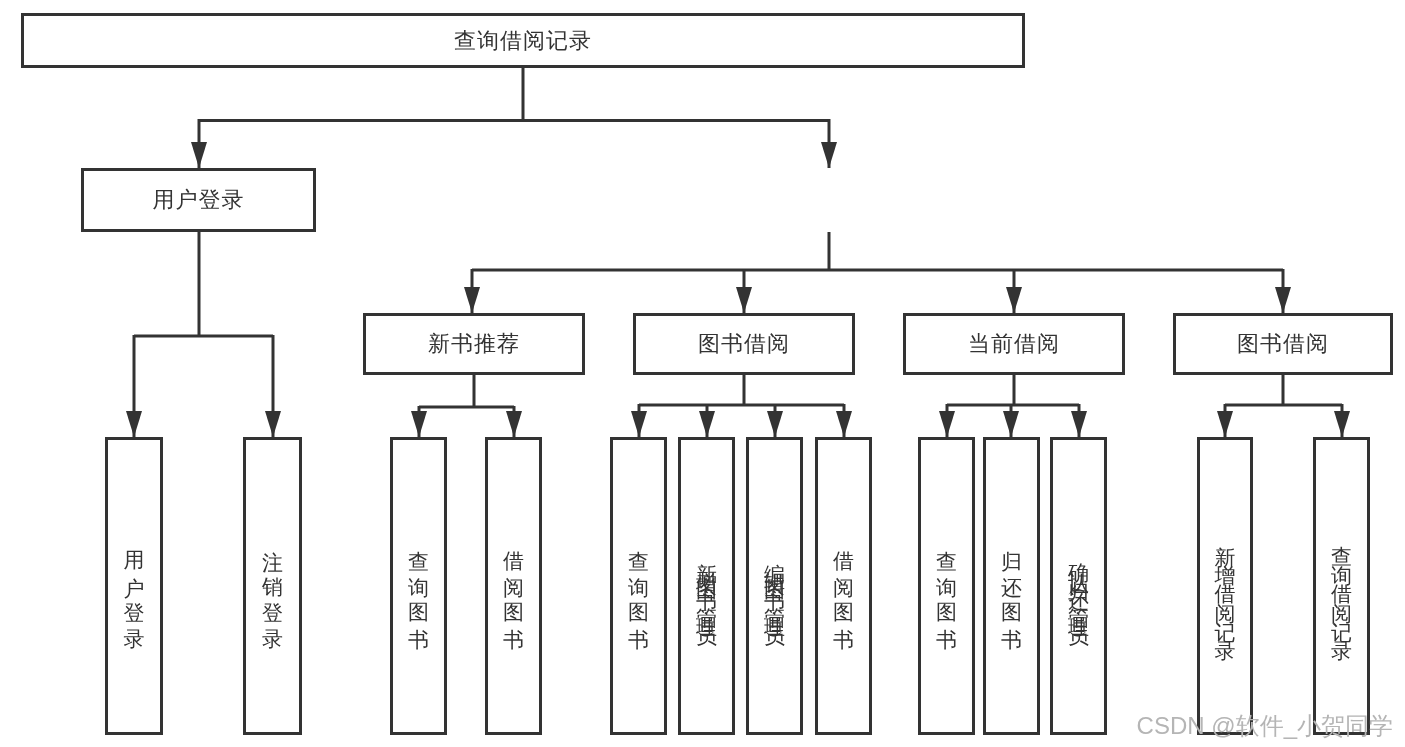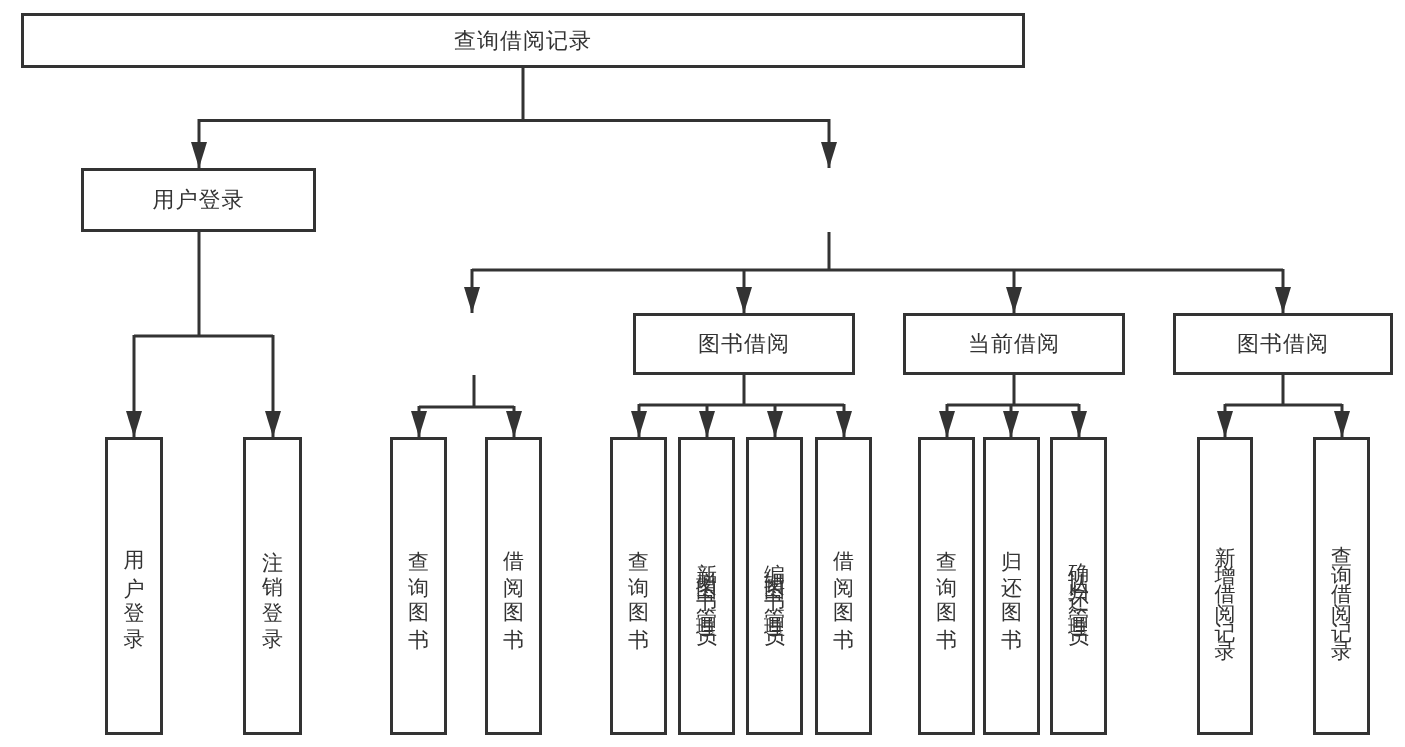--- a/index.html
+++ b/index.html
@@ -92,20 +92,23 @@
   </svg>
 
   <div class="box h" style="left:21px;top:13px;width:1004px;height:55px">
     <span class="lbl">查询借阅记录</span>
   </div>
 
   <div class="box h" style="left:81px;top:168px;width:235px;height:64px">
     <span class="lbl">用户登录</span>
   </div>
 
+  <div class="box h" style="left:363px;top:313px;width:222px;height:62px">
+    <span class="lbl">新书推荐</span>
+  </div>
   <div class="box h" style="left:633px;top:313px;width:222px;height:62px">
     <span class="lbl">图书借阅</span>
   </div>
   <div class="box h" style="left:903px;top:313px;width:222px;height:62px">
     <span class="lbl">当前借阅</span>
   </div>
   <div class="box h" style="left:1173px;top:313px;width:220px;height:62px">
     <span class="lbl">图书借阅</span>
   </div>
 
@@ -146,13 +149,14 @@
     <span class="lbl">确认归还（管理员）</span>
   </div>
 
   <div class="box v ls-mid" style="left:1197px;top:437px;width:56px;height:298px">
     <span class="lbl">新增借阅记录</span>
   </div>
   <div class="box v ls-mid" style="left:1313px;top:437px;width:57px;height:298px">
     <span class="lbl">查询借阅记录</span>
   </div>
 
+  <div id="watermark">CSDN @软件_小贺同学</div>
 </div>
 
 </body></html>

